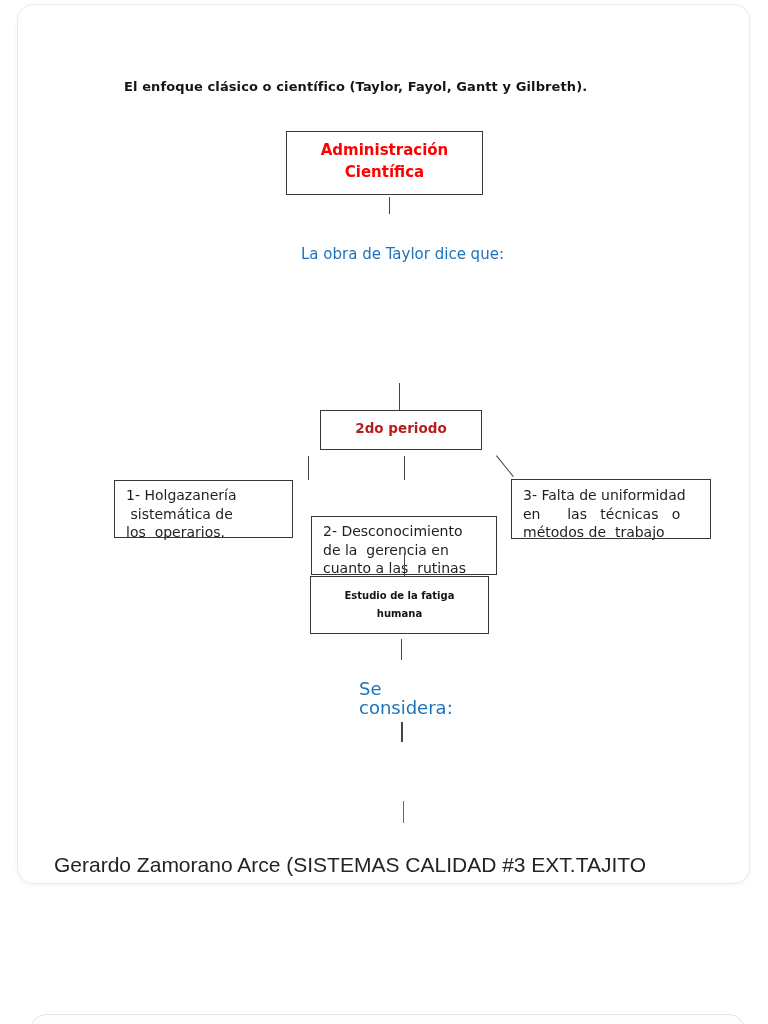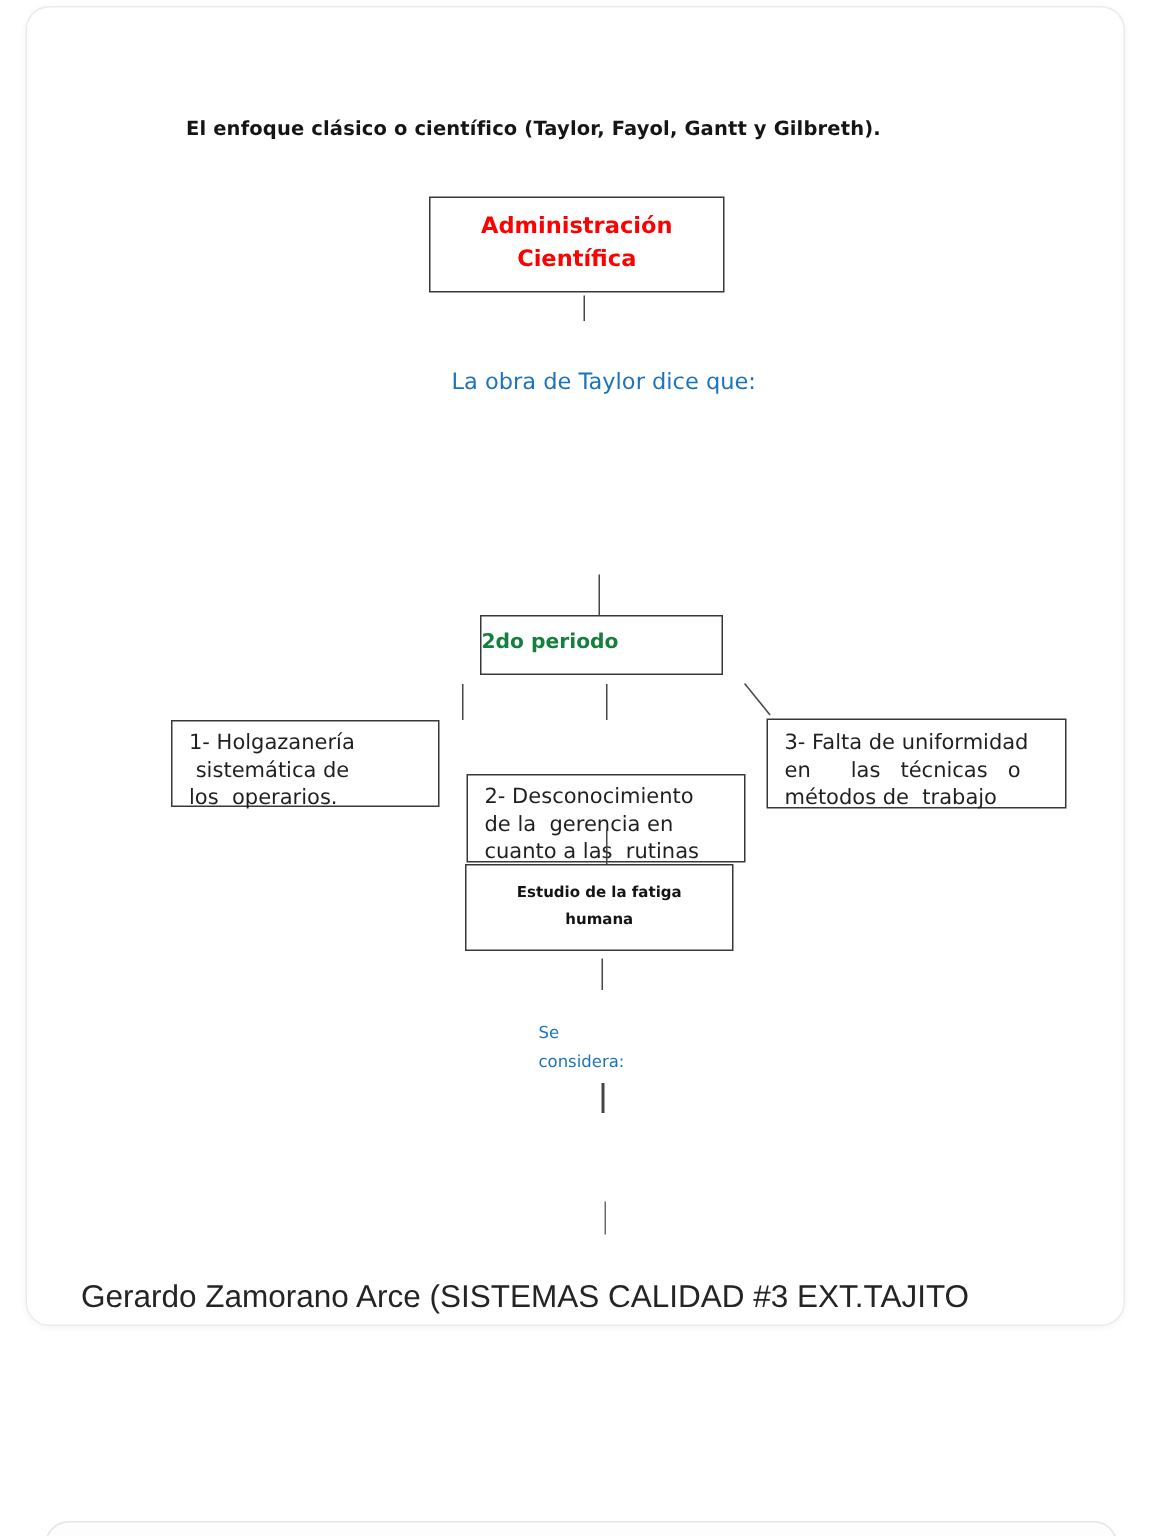--- a/index.html
+++ b/index.html
@@ -38,22 +38,22 @@
     font-size: 15px; font-weight: bold;
     line-height: 22px;
   }
   .box-first {
     left: 206px; top: 251px; width: 331px; height: 126px;
     padding: 13px 10px 0 14px;
     font-size: 14.5px; line-height: 19px; color: #1f1f1f;
   }
   .box-second {
     left: 302px; top: 405px; width: 162px; height: 40px;
-    padding-top: 9px;
-    font-size: 13.5px; font-weight: bold; color: #15803d;
+    text-align: center; padding-top: 9px;
+    font-size: 13.5px; font-weight: bold; color: #b91c1c;
   }
   .box-cause1 {
     left: 96px; top: 475px; width: 179px; height: 58px;
     padding: 5px 4px 0 11px;
     font-size: 14px; line-height: 18.5px; color: #1f1f1f;
   }
   .box-cause2 {
     left: 293px; top: 475px; width: 186px; height: 59px;
     overflow: visible;
     margin-top: 36px;
@@ -77,21 +77,21 @@
     left: 290px; top: 754px; width: 184px; height: 25px;
     overflow: visible;
   }
   .box-reducer .overflow-text {
     position: absolute; left: 13px; top: 2px; width: 175px;
     font-size: 15px; line-height: 18px; color: #1f1f1f;
   }
 
   .blue-label { font-size: 15px; line-height: 17.5px; }
   .blue-1 { left: 283px; top: 213px; margin-top: 28px; }
-  .blue-2 { left: 341px; top: 674px; line-height: 19px; font-size: 11px; }
+  .blue-2 { left: 341px; top: 674px; line-height: 19px; font-size: 18px; }
 
   .conn {
     background: #464646;
     width: 1.4px;
   }
   .conn-1 { left: 371px; top: 192px; height: 17px; }
   .conn-2 { left: 381px; top: 378px; height: 28px; }
   .conn-3a { left: 290px; top: 451px; height: 24px; }
   .conn-3b { left: 386px; top: 451px; height: 24px; }
   .conn-3c {

